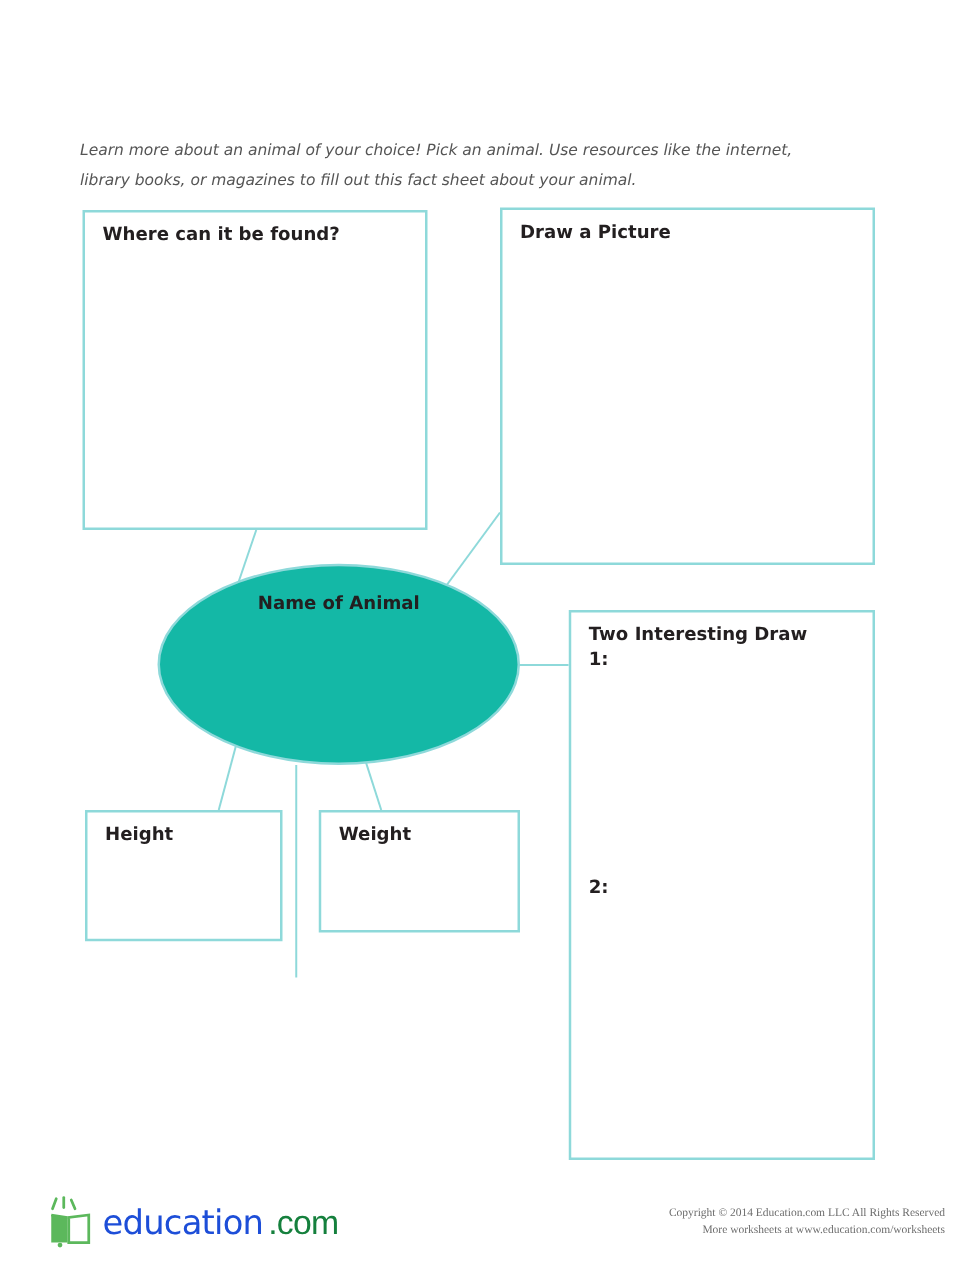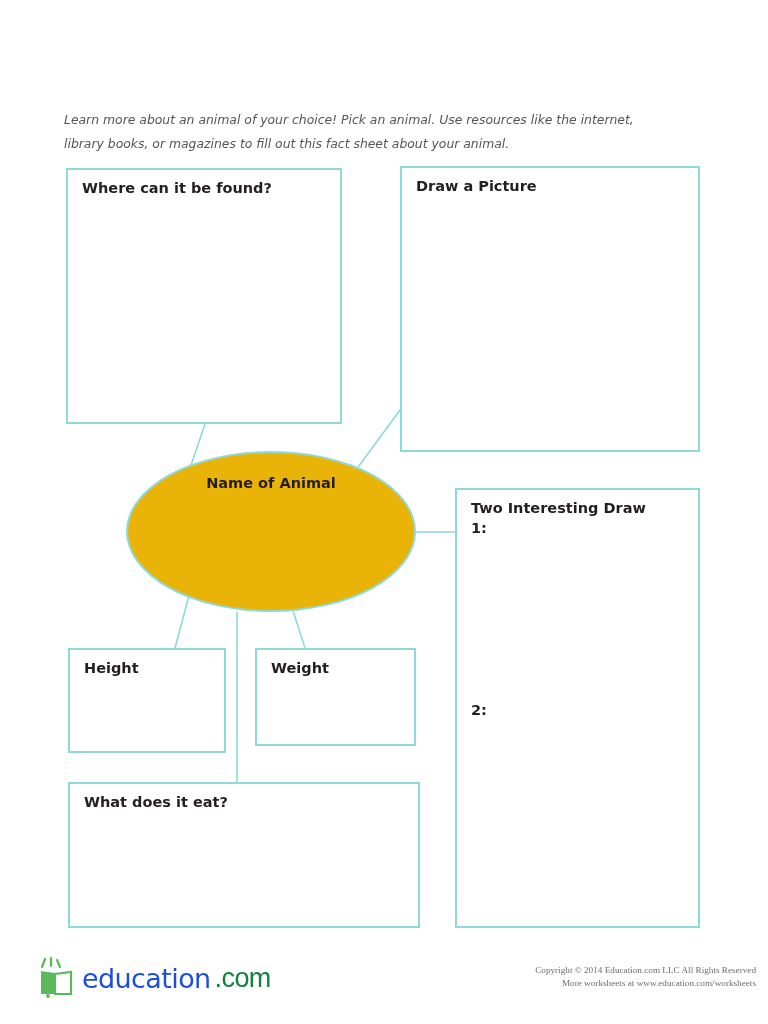--- a/index.html
+++ b/index.html
@@ -98,21 +98,21 @@
   
   #ellipse-name {
     position: absolute;
     left: 126px;
     top: 451px;
     width: 290px;
     height: 161px;
     box-sizing: border-box;
     border: 2.5px solid #8ed9da;
     border-radius: 50%;
-    background: #eab308;
+    background: #14b8a6;
   }
   #ellipse-label {
     position: absolute;
     left: 0;
     right: 0;
     top: 22px;
     text-align: center;
     font-family: "DejaVu Sans", "Liberation Sans", sans-serif;
     font-weight: bold;
     font-size: 14.5px;
@@ -193,23 +193,20 @@
   </div>
 
   <div class="box" id="box-height">
     <span class="box-label">Height</span>
   </div>
 
   <div class="box" id="box-weight">
     <span class="box-label">Weight</span>
   </div>
 
-  <div class="box" id="box-eat">
-    <span class="box-label">What does it eat?</span>
-  </div>
 
   <div id="ellipse-name">
     <span id="ellipse-label">Name of Animal</span>
   </div>
 
   <div id="footer">
 
     <div id="logo-wrap">
       <svg width="42" height="44" viewBox="0 0 42 44" xmlns="http://www.w3.org/2000/svg">
         <g stroke="#5cb85c" stroke-width="2.2" fill="none" stroke-linecap="round">

